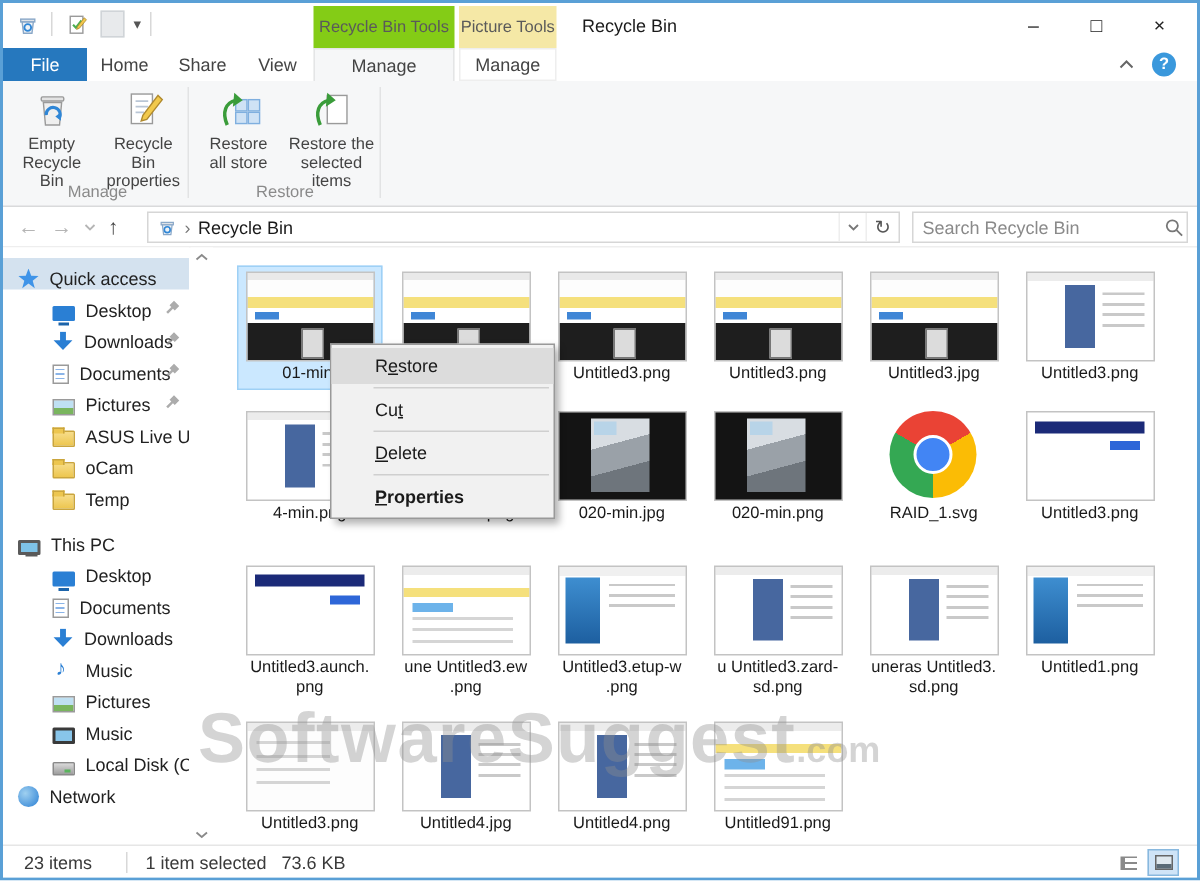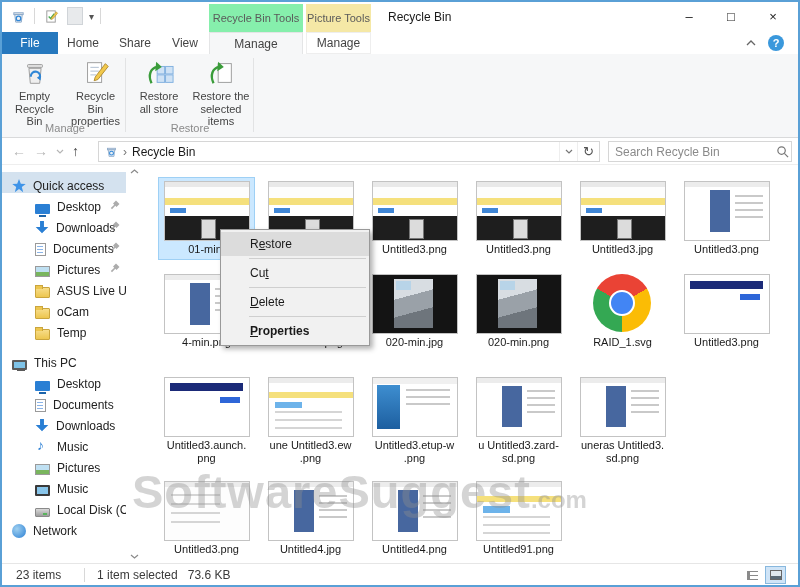--- a/index.html
+++ b/index.html
@@ -8,21 +8,21 @@
   #stage { position:relative; width:800px; height:587px; background:#fff; border:2px solid #5aa0d6; overflow:hidden; }
 
   
   .titlebar { position:absolute; left:0; top:0; width:100%; height:30px; background:#fff; }
   .qat { position:absolute; left:6px; top:4px; display:flex; align-items:center; gap:6px; }
   .qat .sep { width:1px; height:16px; background:#d8d8d8; }
   .qat-btn { width:20px; height:20px; display:flex; align-items:center; justify-content:center; }
   .qat-box { width:16px; height:18px; background:#e8eaec; border:1px solid #d0d4d8; }
   .qat-drop { color:#555; font-size:10px; }
   .ctx-head { position:absolute; top:2px; height:28px; display:flex; align-items:center; justify-content:center; font-size:11px; color:#5a5a5a; }
-  .ctx-purple { left:207px; width:94px; background:#86efac; }
+  .ctx-purple { left:207px; width:94px; background:#84cc16; }
   .ctx-yellow { left:304px; width:65px; background:#f5e8a6; }
   .win-title { position:absolute; left:386px; top:8px; font-size:12px; color:#1a1a1a; }
   .win-controls { position:absolute; right:4px; top:0; height:30px; display:flex; }
   .win-btn { width:42px; height:28px; display:flex; align-items:center; justify-content:center; font-size:13px; color:#222; }
 
   
   .tabrow { position:absolute; left:0; top:30px; width:100%; height:22px; background:#fff; }
   .tab-file { position:absolute; left:0; top:0; width:56px; height:22px; background:#2678be; color:#fff; display:flex; align-items:center; justify-content:center; }
   .tab { position:absolute; top:0; height:22px; display:flex; align-items:center; justify-content:center; color:#444; }
   .tab-home { left:56px; width:50px; } .tab-share { left:108px; width:50px; } .tab-view { left:160px; width:46px; }
@@ -537,20 +537,27 @@
       <div class="l2">sd.png</div>
     </div>
   </div>
         <div class="file-tile">
     <div class="thumb t-window-blue-panel"></div>
     <div class="fname">
       <div class="l1">uneras Untitled3.</div>
       <div class="l2">sd.png</div>
     </div>
   </div>
+        <div class="file-tile">
+    <div class="thumb t-wizard-blue"></div>
+    <div class="fname">
+      <div class="l1">Untitled1.png</div>
+
+    </div>
+  </div>
       </div>
       <div class="file-row">
         <div class="file-tile">
     <div class="thumb t-explorer-plain"></div>
     <div class="fname">
       <div class="l1">Untitled3.png</div>
 
     </div>
   </div>
         <div class="file-tile">

